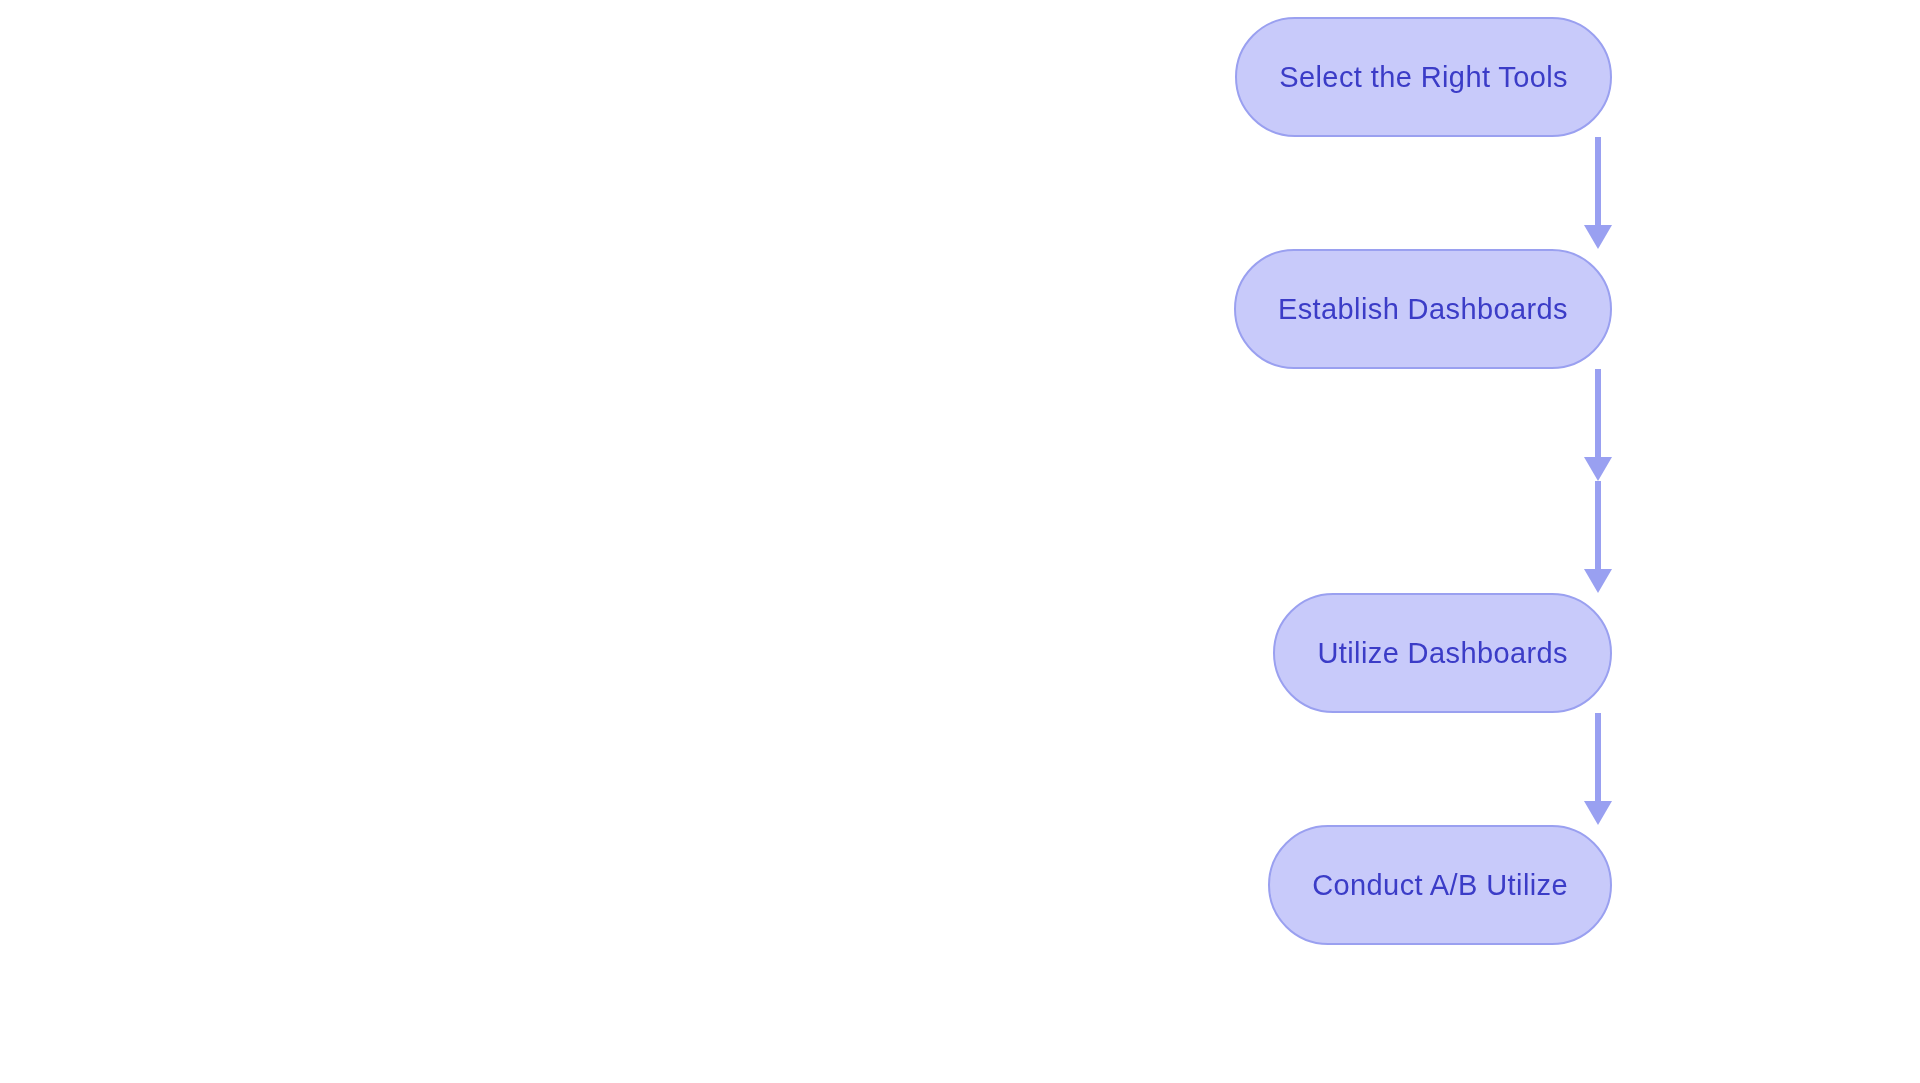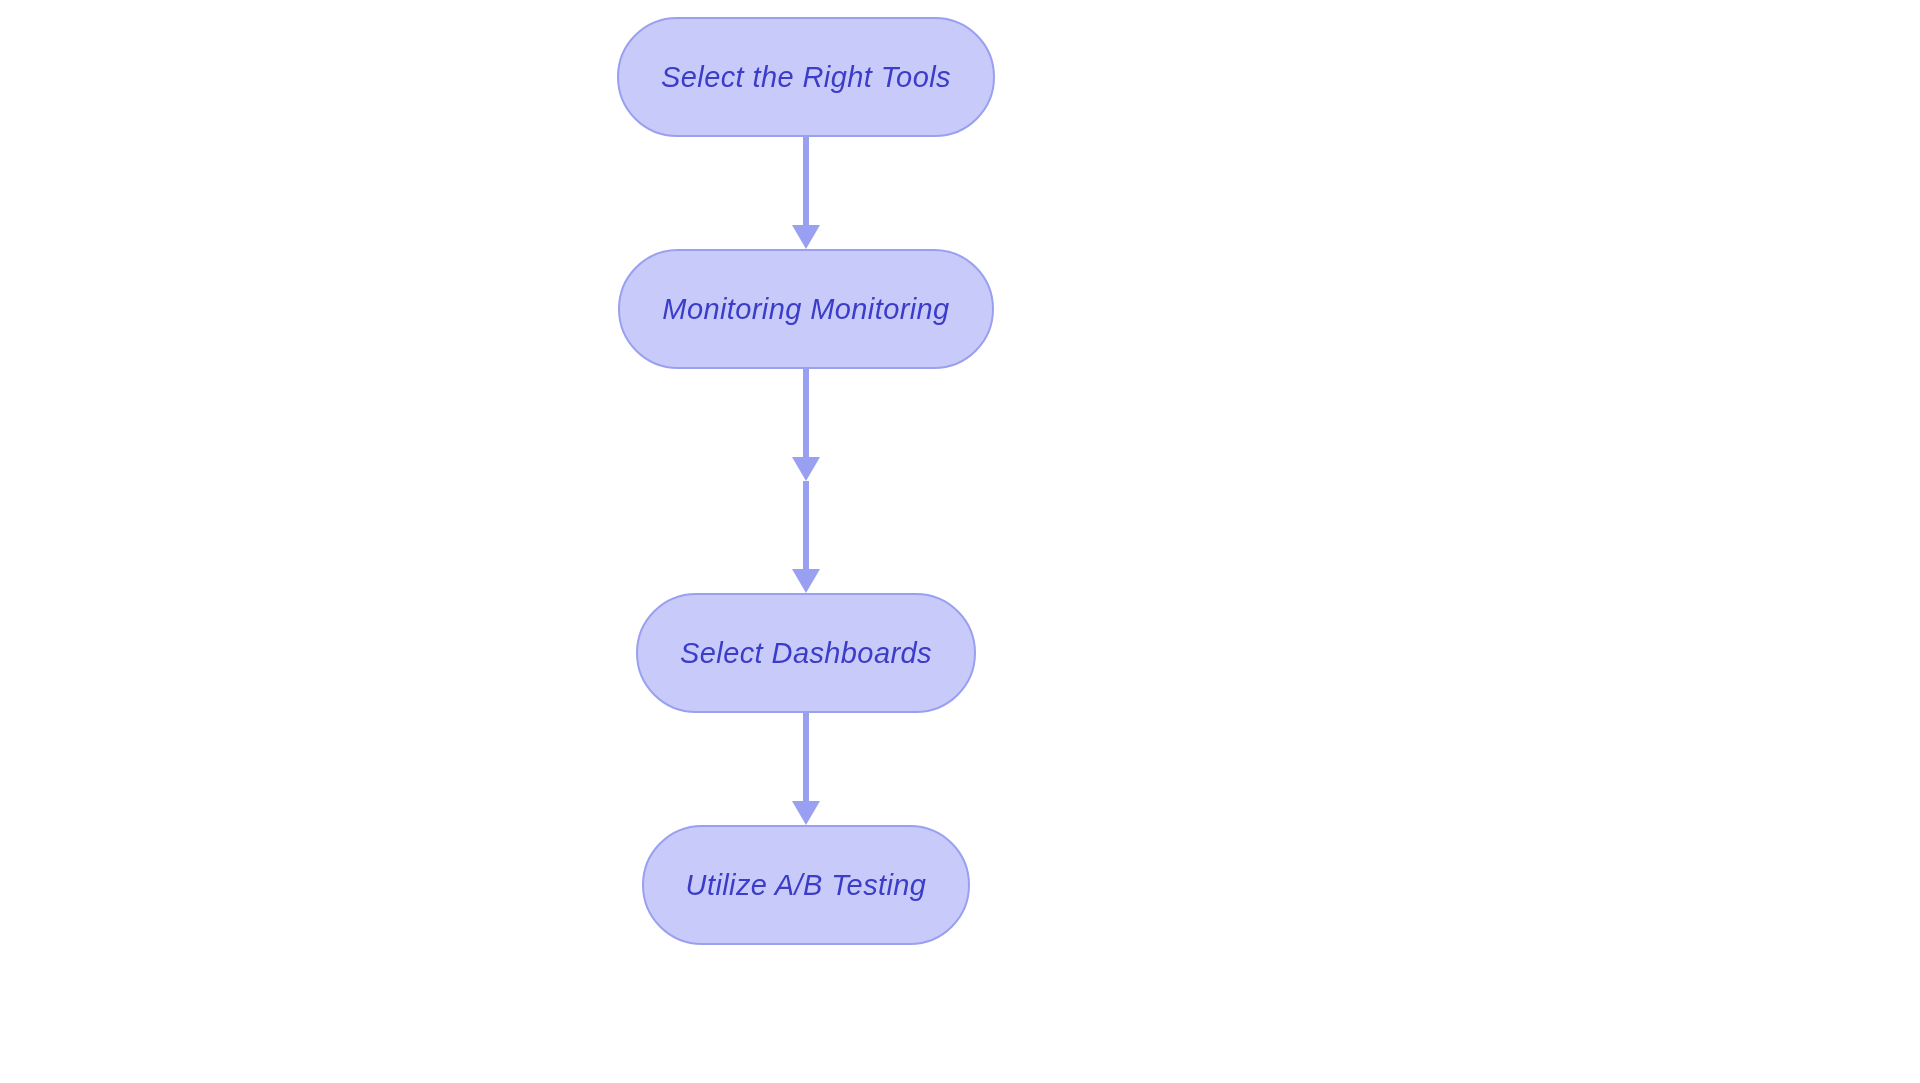--- a/index.html
+++ b/index.html
@@ -10,24 +10,23 @@
     background: var(--bg, #ffffff);
     overflow: hidden;
     font-family: "Liberation Sans", sans-serif;
   }
 
   .canvas {
     width: 1612px;
     height: 1083px;
     display: flex;
     flex-direction: column;
-    align-items: center;
+    align-items: flex-end;
     padding-top: 17px;
     box-sizing: border-box;
-    font-style: italic;
   }
 
   .flow-node {
     height: 120px;
     box-sizing: border-box;
     display: flex;
     align-items: center;
     justify-content: center;
     padding: 0 42px;
     background: var(--node-fill, #c8cafa);
@@ -70,40 +69,40 @@
   <div class="flow-node">
     <span>Select the Right Tools</span>
   </div>
 
   <div class="connector">
     <div class="connector-line"></div>
     <div class="connector-head"></div>
   </div>
 
   <div class="flow-node">
-    <span>Monitoring Monitoring</span>
+    <span>Establish Dashboards</span>
   </div>
 
   <div class="connector">
     <div class="connector-line"></div>
     <div class="connector-head"></div>
   </div>
 
 
   <div class="connector">
     <div class="connector-line"></div>
     <div class="connector-head"></div>
   </div>
 
   <div class="flow-node">
-    <span>Select Dashboards</span>
+    <span>Utilize Dashboards</span>
   </div>
 
   <div class="connector">
     <div class="connector-line"></div>
     <div class="connector-head"></div>
   </div>
 
   <div class="flow-node">
-    <span>Utilize A/B Testing</span>
+    <span>Conduct A/B Utilize</span>
   </div>
 
 </div>
 
 </body></html>

